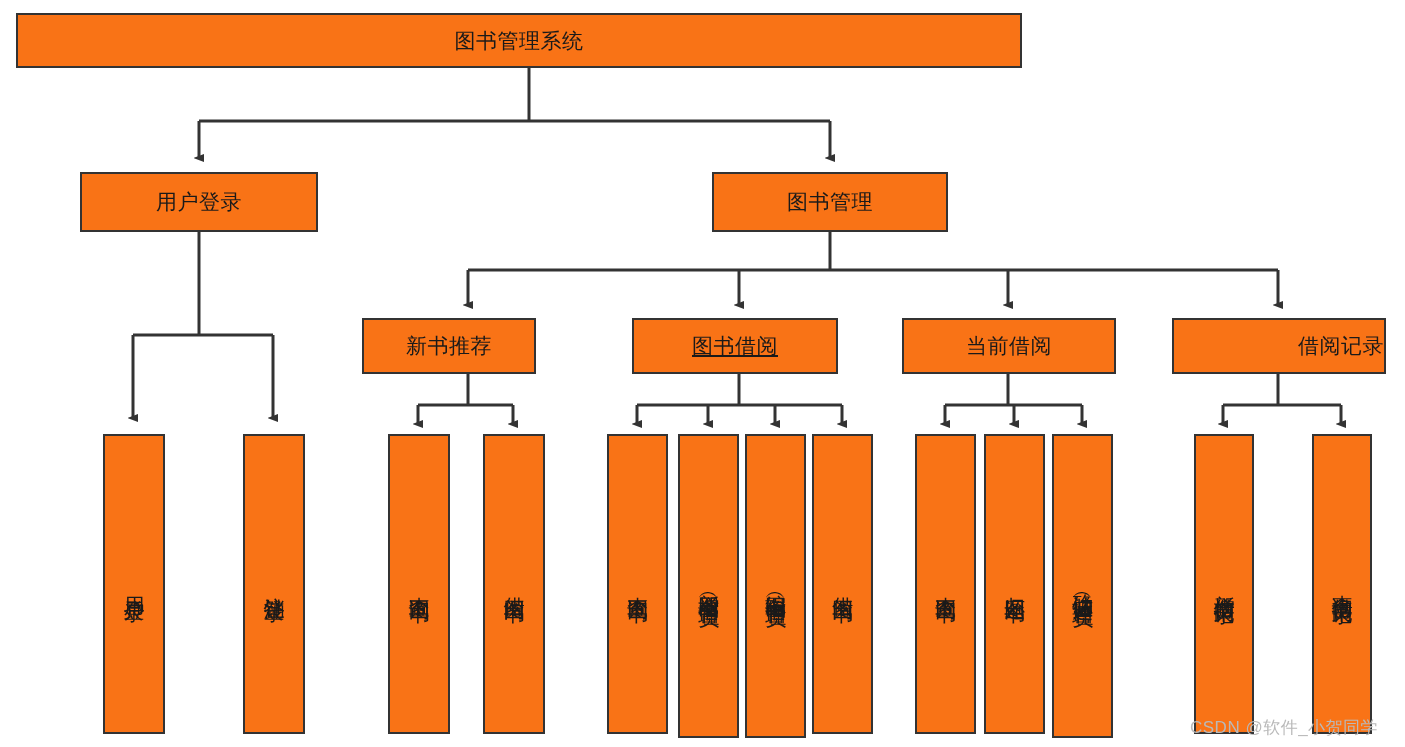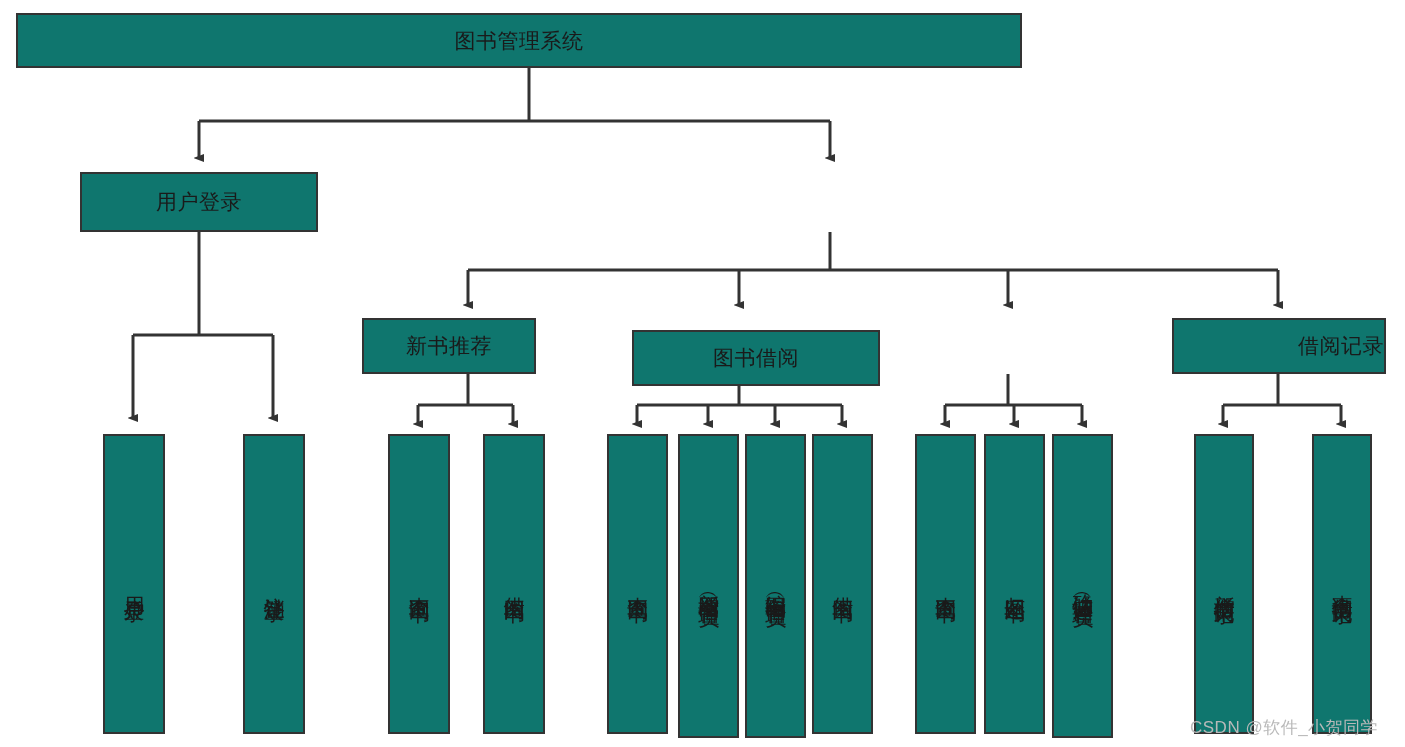--- a/index.html
+++ b/index.html
@@ -21,21 +21,21 @@
     position: absolute;
     left: 0;
     top: 0;
     width: 1405px;
     height: 747px;
   }
   .node-box {
     position: absolute;
     box-sizing: border-box;
     border: 2px solid #333333;
-    background: #0f766e;
+    background: #f97316;
     display: flex;
     align-items: center;
     justify-content: center;
     color: #1a1a1a;
   }
   .node-label-h {
     font-size: 21px;
     line-height: 1.2;
     letter-spacing: 0.5px;
     white-space: nowrap;
@@ -124,29 +124,35 @@
   </svg>
 
   <div class="node-box" style="left:16px; top:13px; width:1006px; height:55px;">
     <span class="node-label-h">图书管理系统</span>
   </div>
 
   <div class="node-box" style="left:80px; top:172px; width:238px; height:60px;">
     <span class="node-label-h">用户登录</span>
   </div>
 
+  <div class="node-box" style="left:712px; top:172px; width:236px; height:60px;">
+    <span class="node-label-h">图书管理</span>
+  </div>
 
   <div class="node-box" style="left:362px; top:318px; width:174px; height:56px;">
     <span class="node-label-h">新书推荐</span>
   </div>
 
-  <div class="node-box" style="left:632px; top:330px; width:248px; height:56px;">
+  <div class="node-box" style="left:632px; top:318px; width:206px; height:56px;text-decoration:underline;">
     <span class="node-label-h">图书借阅</span>
   </div>
 
+  <div class="node-box" style="left:902px; top:318px; width:214px; height:56px;">
+    <span class="node-label-h">当前借阅</span>
+  </div>
 
   <div class="node-box" style="left:1172px; top:318px; width:214px; height:56px;justify-content:flex-end;">
     <span class="node-label-h">借阅记录</span>
   </div>
 
   <div class="node-box" style="left:103px; top:434px; width:62px; height:300px;">
     <span class="node-label-v">用户登录</span>
   </div>
 
   <div class="node-box" style="left:243px; top:434px; width:62px; height:300px;">

